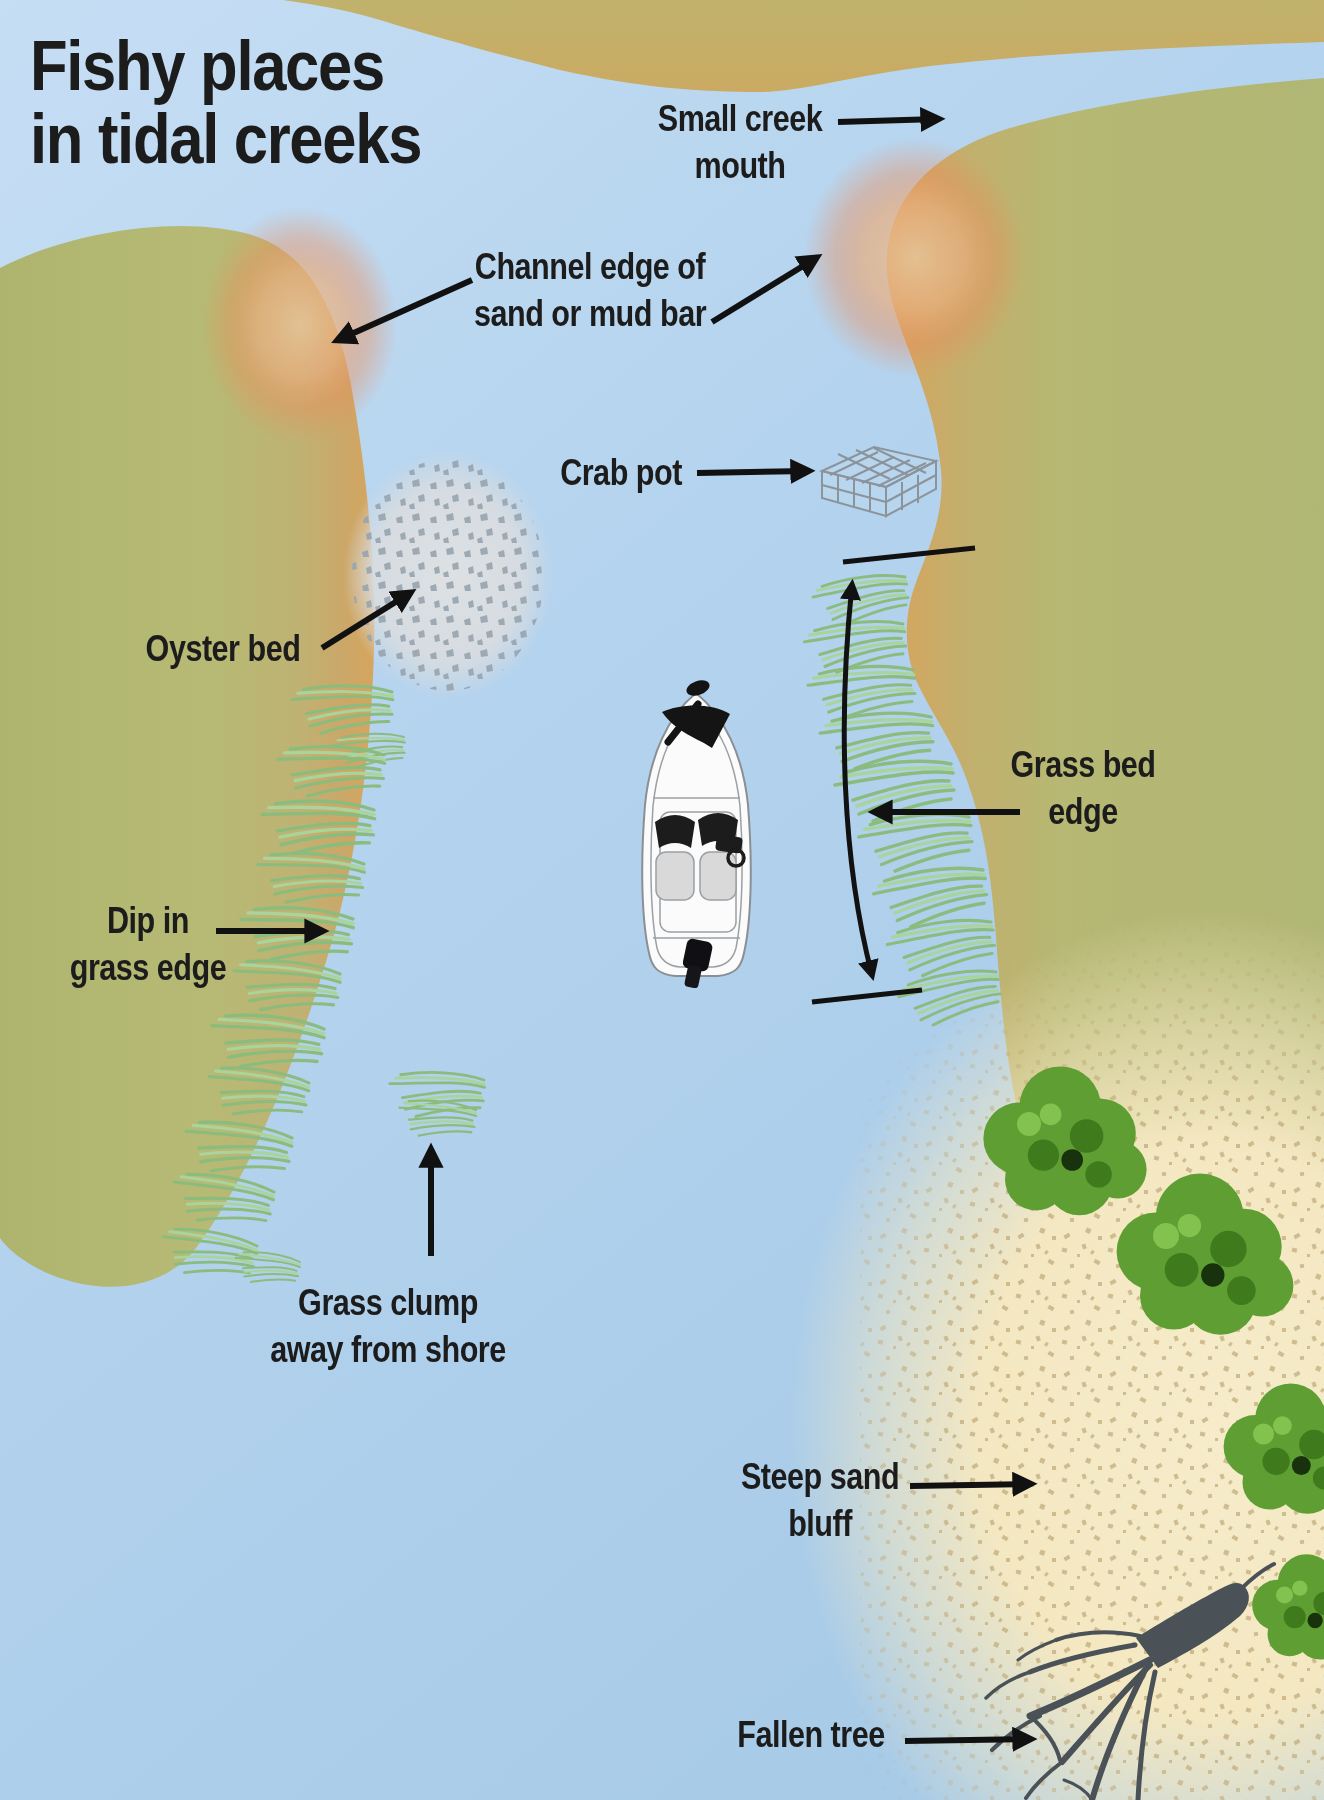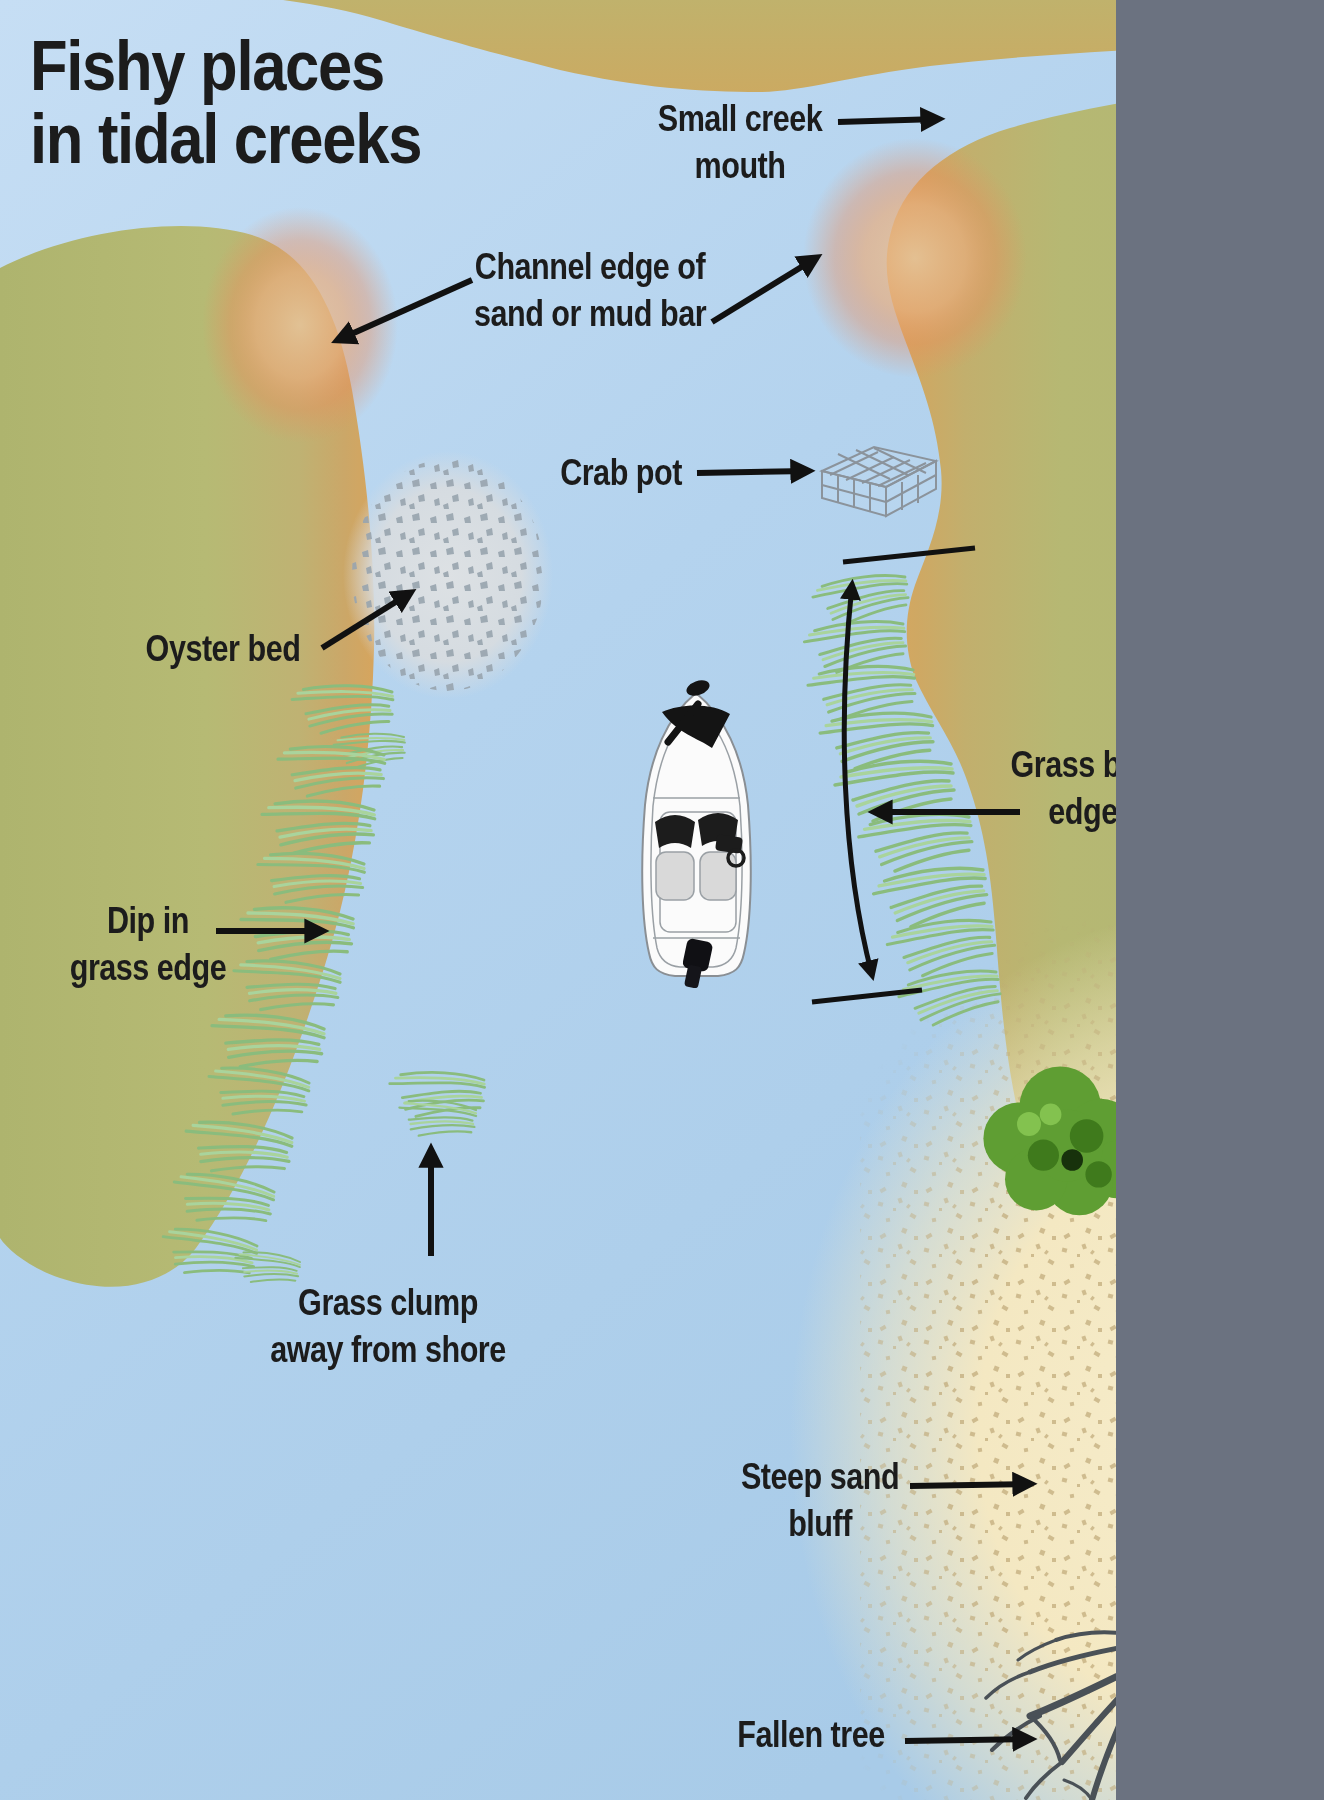--- a/index.html
+++ b/index.html
@@ -1,17 +1,17 @@
 <!DOCTYPE html>
 <html style="--water: #b7d3ee; --water-deep: #a8cbe8; --land-olive: #b4b873; --land-tan: #d2a75e; --sandbar-glow: #ea8e5c; --oyster-gray: #dade e1; --oyster-speckle: #98a4ae; --grass-green: #8abc7d; --beach-sand: #f4e8c2; --beach-speckle: #bfa878; --tree-green: #5f9e33; --fallen-tree: #4a5157; --crab-pot: #8b939b; --label-text: #1c1c1c; --arrow: #111111;"><head>
 <meta charset="utf-8">
 <style>
   html,body{margin:0;padding:0;background:#6b7280;}
   .canvas{
-    position:relative;width:1116px;height:1800px;overflow:hidden;
+    position:relative;width:1324px;height:1800px;overflow:hidden;
     font-family:"Liberation Sans","DejaVu Sans",sans-serif;
     background:var(--water,#b7d3ee);
   }
   .canvas svg{position:absolute;left:0;top:0;}
   .label{
     position:absolute;
     color:var(--label-text,#1c1c1c);
     font-weight:700;
     font-size:36px;
     line-height:1.3;

